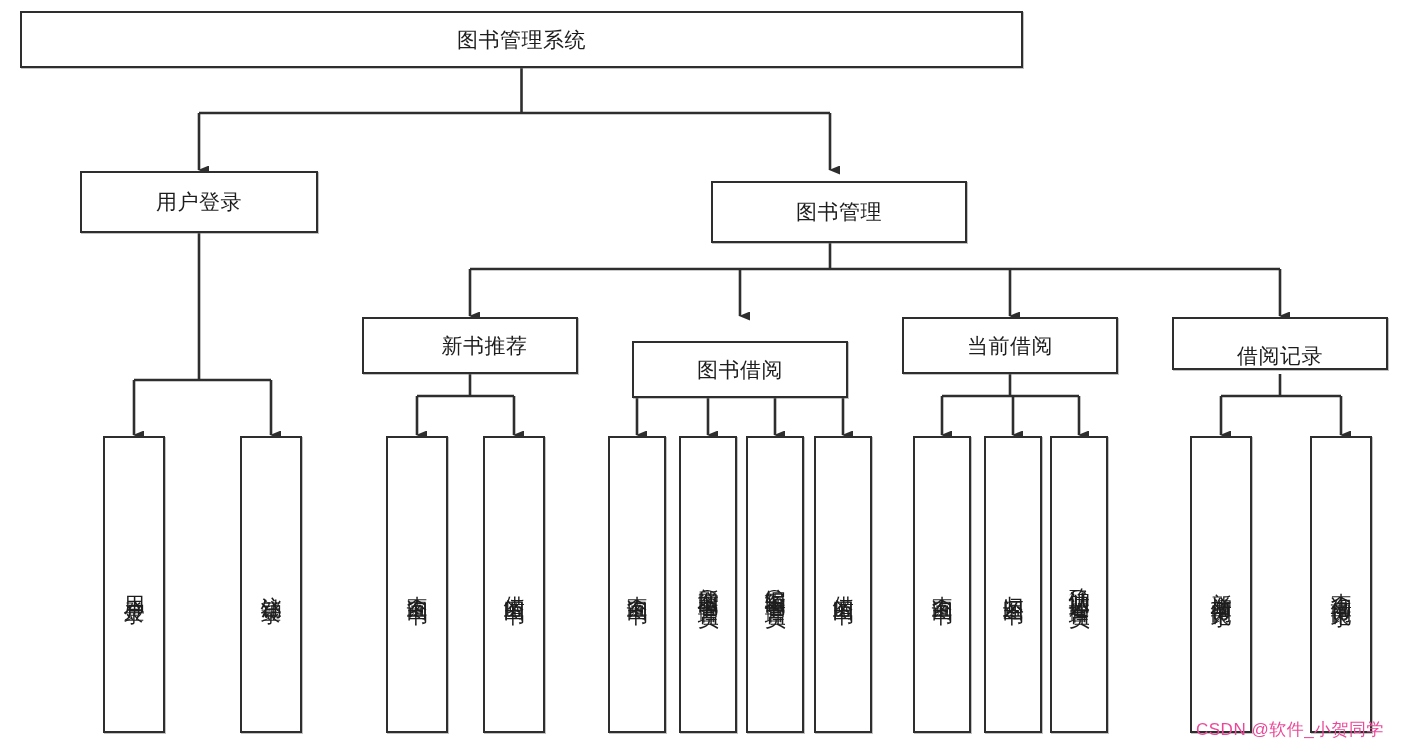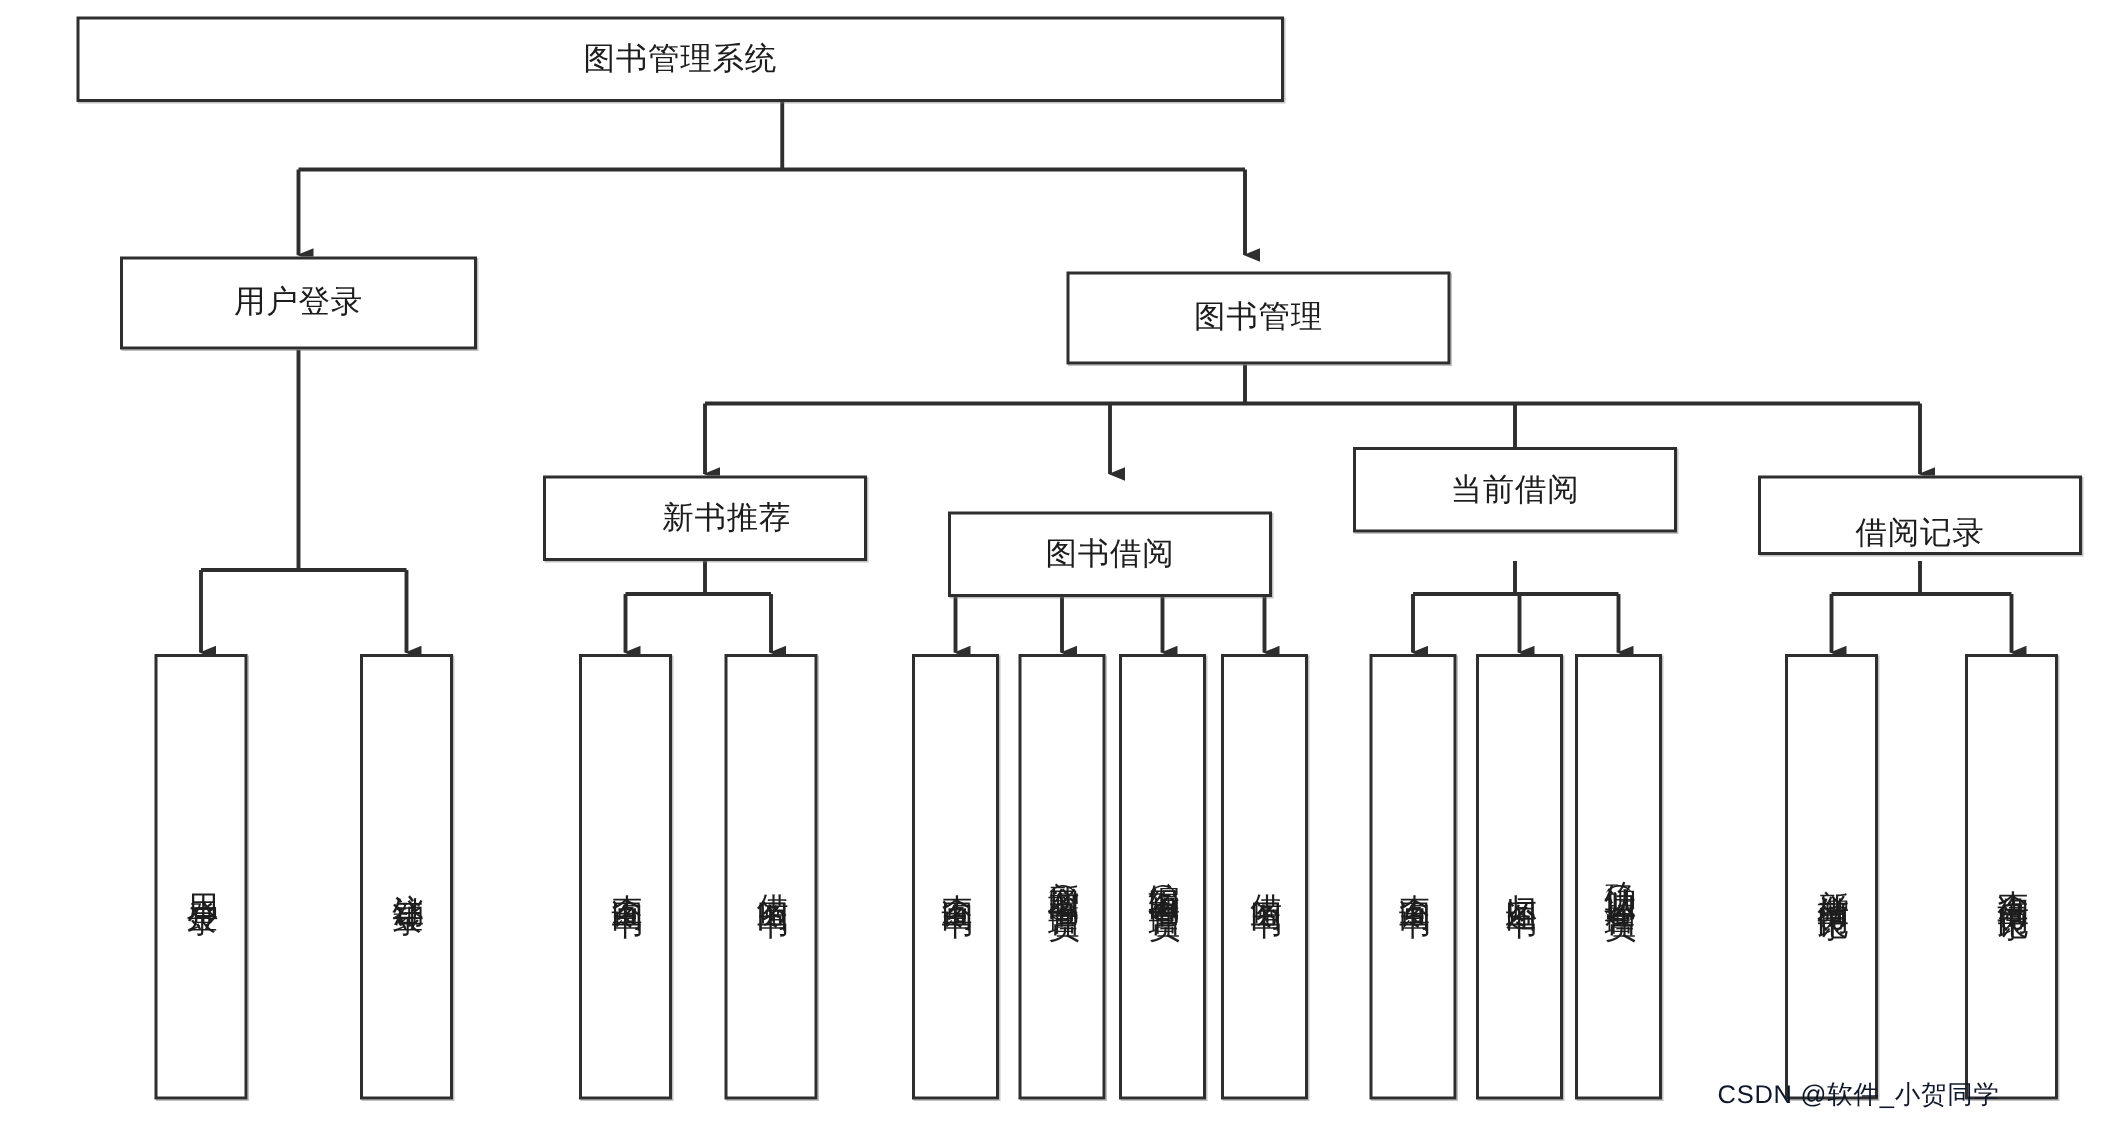--- a/index.html
+++ b/index.html
@@ -106,36 +106,36 @@
         <path d="M 1013 396 L 1013 435" marker-end="url(#arrow)"></path>
         <path d="M 1079 396 L 1079 435" marker-end="url(#arrow)"></path>
         <path d="M 1280 374 L 1280 396"></path>
         <path d="M 1221 396 L 1341 396"></path>
         <path d="M 1221 396 L 1221 435" marker-end="url(#arrow)"></path>
         <path d="M 1341 396 L 1341 435" marker-end="url(#arrow)"></path>
       </g>
   </svg>
 
   <div id="nodes">
-      <div class="node horiz" style="left: 20px; top: 11px; width: 805px; height: 57px; border-color: rgb(46, 46, 46); background: rgb(255, 255, 255); margin-left: 31px;">
+      <div class="node horiz" style="left: 20px; top: 11px; width: 1003px; height: 57px; border-color: rgb(46, 46, 46); background: rgb(255, 255, 255);">
         <span class="node-label">图书管理系统</span>
       </div>
       <div class="node horiz" style="left: 80px; top: 171px; width: 238px; height: 62px; border-color: rgb(46, 46, 46); background: rgb(255, 255, 255);">
         <span class="node-label">用户登录</span>
       </div>
       <div class="node horiz" style="left: 711px; top: 181px; width: 256px; height: 62px; border-color: rgb(46, 46, 46); background: rgb(255, 255, 255);">
         <span class="node-label">图书管理</span>
       </div>
       <div class="node horiz" style="left: 362px; top: 317px; width: 216px; height: 57px; border-color: rgb(46, 46, 46); background: rgb(255, 255, 255); padding-left: 29px;">
         <span class="node-label">新书推荐</span>
       </div>
       <div class="node horiz" style="left: 632px; top: 317px; width: 216px; height: 57px; border-color: rgb(46, 46, 46); background: rgb(255, 255, 255); margin-top: 24px;">
         <span class="node-label">图书借阅</span>
       </div>
-      <div class="node horiz" style="left: 902px; top: 298px; width: 216px; height: 57px; border-color: rgb(46, 46, 46); background: rgb(255, 255, 255);">
+      <div class="node horiz" style="left: 902px; top: 317px; width: 216px; height: 57px; border-color: rgb(46, 46, 46); background: rgb(255, 255, 255);">
         <span class="node-label">当前借阅</span>
       </div>
       <div class="node horiz" style="left: 1172px; top: 317px; width: 216px; height: 53px; border-color: rgb(46, 46, 46); background: rgb(255, 255, 255); align-items: flex-end;">
         <span class="node-label">借阅记录</span>
       </div>
       <div class="node vert" style="left: 103px; top: 436px; width: 62px; height: 297px; border-color: rgb(46, 46, 46); background: rgb(255, 255, 255);">
         <span class="node-label">用户登录</span>
       </div>
       <div class="node vert" style="left: 240px; top: 436px; width: 62px; height: 297px; border-color: rgb(46, 46, 46); background: rgb(255, 255, 255);">
         <span class="node-label">注销登录</span>
@@ -168,15 +168,15 @@
         <span class="node-label">确认归还（管理员）</span>
       </div>
       <div class="node vert" style="left: 1190px; top: 436px; width: 62px; height: 297px; border-color: rgb(46, 46, 46); background: rgb(255, 255, 255);">
         <span class="node-label">新增借阅记录</span>
       </div>
       <div class="node vert" style="left: 1310px; top: 436px; width: 62px; height: 297px; border-color: rgb(46, 46, 46); background: rgb(255, 255, 255);">
         <span class="node-label">查询借阅记录</span>
       </div>
     </div>
 
-  <div class="watermark" style="left: 1145px; top: 718px; color: #0f172a;">CSDN @软件_小贺同学</div>
+  <div class="watermark" style="left: 1196px; top: 718px; color: #ec4899;">CSDN @软件_小贺同学</div>
 
 </div>
 
 </body></html>

